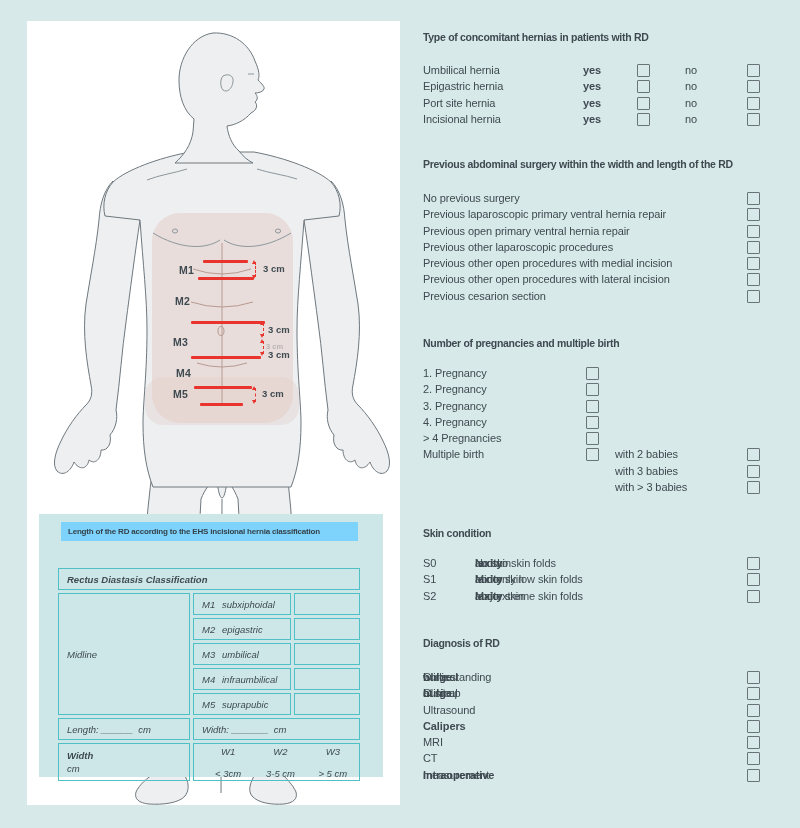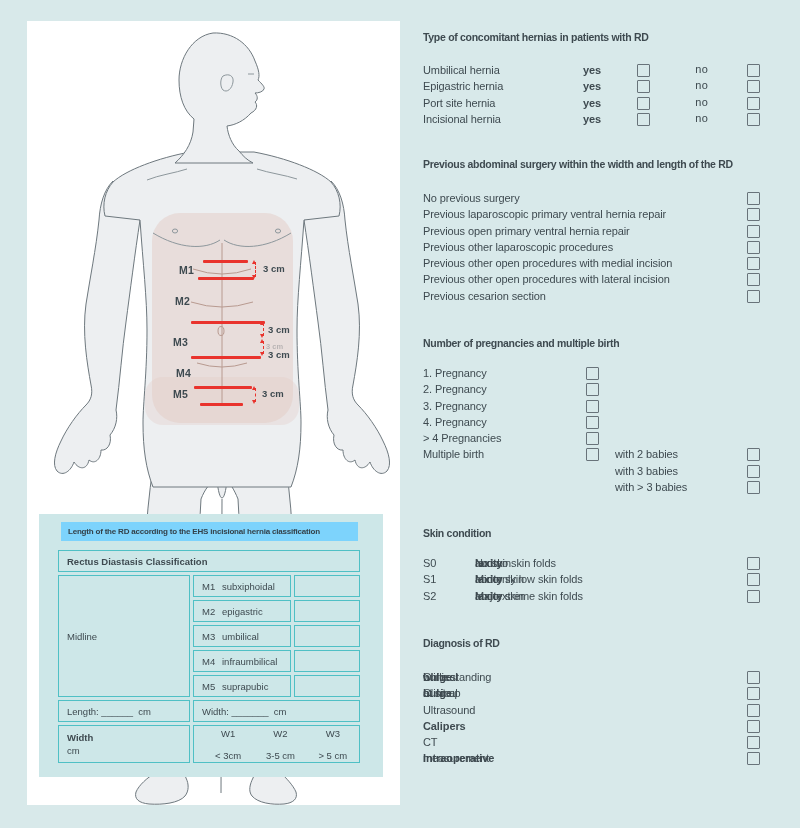--- a/index.html
+++ b/index.html
@@ -18,21 +18,21 @@
   .mcm{position:absolute;font-weight:700;font-size:9.5px;color:#3e4a50;white-space:nowrap;}
   .mcm.faint{opacity:.28;font-size:7.5px;}
   .varrow{position:absolute;width:0;border-left:1.6px dashed #e9332d;}
   .varrow::before{content:"";position:absolute;top:-2px;left:-3.6px;border:2.8px solid transparent;border-bottom:4.5px solid #e9332d;border-top:none;}
   .varrow::after{content:"";position:absolute;bottom:-2px;left:-3.6px;border:2.8px solid transparent;border-top:4.5px solid #e9332d;border-bottom:none;}
   
   .rd-block{position:absolute;left:12px;top:493px;width:344px;height:263px;background:#cde7e8;}
   .rd-caption{position:absolute;left:22px;top:8px;width:297px;height:19px;line-height:19px;
     background:#7dd3fc;font-weight:700;font-size:8px;letter-spacing:-.2px;white-space:nowrap;
     padding-left:7px;box-sizing:border-box;color:#33414a;}
-  table.rd{position:absolute;left:16px;top:33px;border-collapse:separate;border-spacing:3px;}
+  table.rd{position:absolute;left:16px;top:51px;border-collapse:separate;border-spacing:3px;font-style:italic;}
   table.rd td{border:1.6px solid #4fc0c5;font-size:9.5px;padding:0 0 0 8px;vertical-align:middle;color:#3e4a50;}
   td.tbl-title{font-weight:700;height:20px;font-size:10px;}
   td.mid{width:122px;}
   td.mrow{width:88px;height:20px;}
   td.mval{width:56px;}
   td.lw{height:20px;}
   td.wrow{height:36px;}
   .mcode{display:inline-block;min-width:20px;}
   .wgrid{display:flex;text-align:center;font-size:9.5px;}
   .wgrid .wcol{flex:1;}
@@ -43,21 +43,21 @@
   .rcol{position:absolute;left:423px;top:0;width:360px;}
   .sec{position:absolute;left:0;width:360px;}
   .sec-h{font-weight:700;font-size:10.5px;letter-spacing:-.3px;line-height:13px;white-space:nowrap;}
   .rows{position:relative;}
   .row{position:relative;height:16.3px;line-height:16.3px;font-size:11px;letter-spacing:-.1px;white-space:nowrap;}
   .row span{position:absolute;top:0;line-height:16.3px;}
   .lab{left:0;}
   .b{font-weight:700;}
   .cb{position:absolute;top:2px;width:11px;height:11px;border:1.6px solid #68737a;border-radius:1px;background:transparent;}
   .cb.c-yes{left:214px;} .cb.c-no{left:324px;} .cb.c-end{left:324px;} .cb.c-mid{left:163px;}
-  .t-yes{left:160px;font-weight:bold;} .t-no{left:272px;font-family:Liberation Mono, monospace;} .t-baby{left:192px;}
+  .t-yes{left:160px;font-weight:bold;} .t-no{left:262px;} .t-baby{left:192px;}
   .s-code{left:0;} .s-desc{left:52px;}
   #sec-hernias{top:31px;} #sec-hernias .rows{margin-top:18px;}
   #sec-surgery{top:158px;} #sec-surgery .rows{margin-top:19px;}
   #sec-preg{top:337px;} #sec-preg .rows{margin-top:15px;}
   #sec-skin{top:527px;} #sec-skin .rows{margin-top:15px;}
   #sec-diag{top:637px;} #sec-diag .rows{margin-top:19px;}
 </style>
 </head>
 <body>
 
@@ -350,20 +350,28 @@
       <div class="row">
         <span class="lab">
             <span></span>
             <span class="b">Calipers</span>
             <span></span>
           </span>
         <div class="cb c-end"></div>
       </div>
       <div class="row">
         <span class="lab">
+            <span>MRI</span>
+            <span class="b"></span>
+            <span></span>
+          </span>
+        <div class="cb c-end"></div>
+      </div>
+      <div class="row">
+        <span class="lab">
             <span>CT</span>
             <span class="b"></span>
             <span></span>
           </span>
         <div class="cb c-end"></div>
       </div>
       <div class="row">
         <span class="lab">
             <span></span>
             <span class="b">Intraoperative</span>

